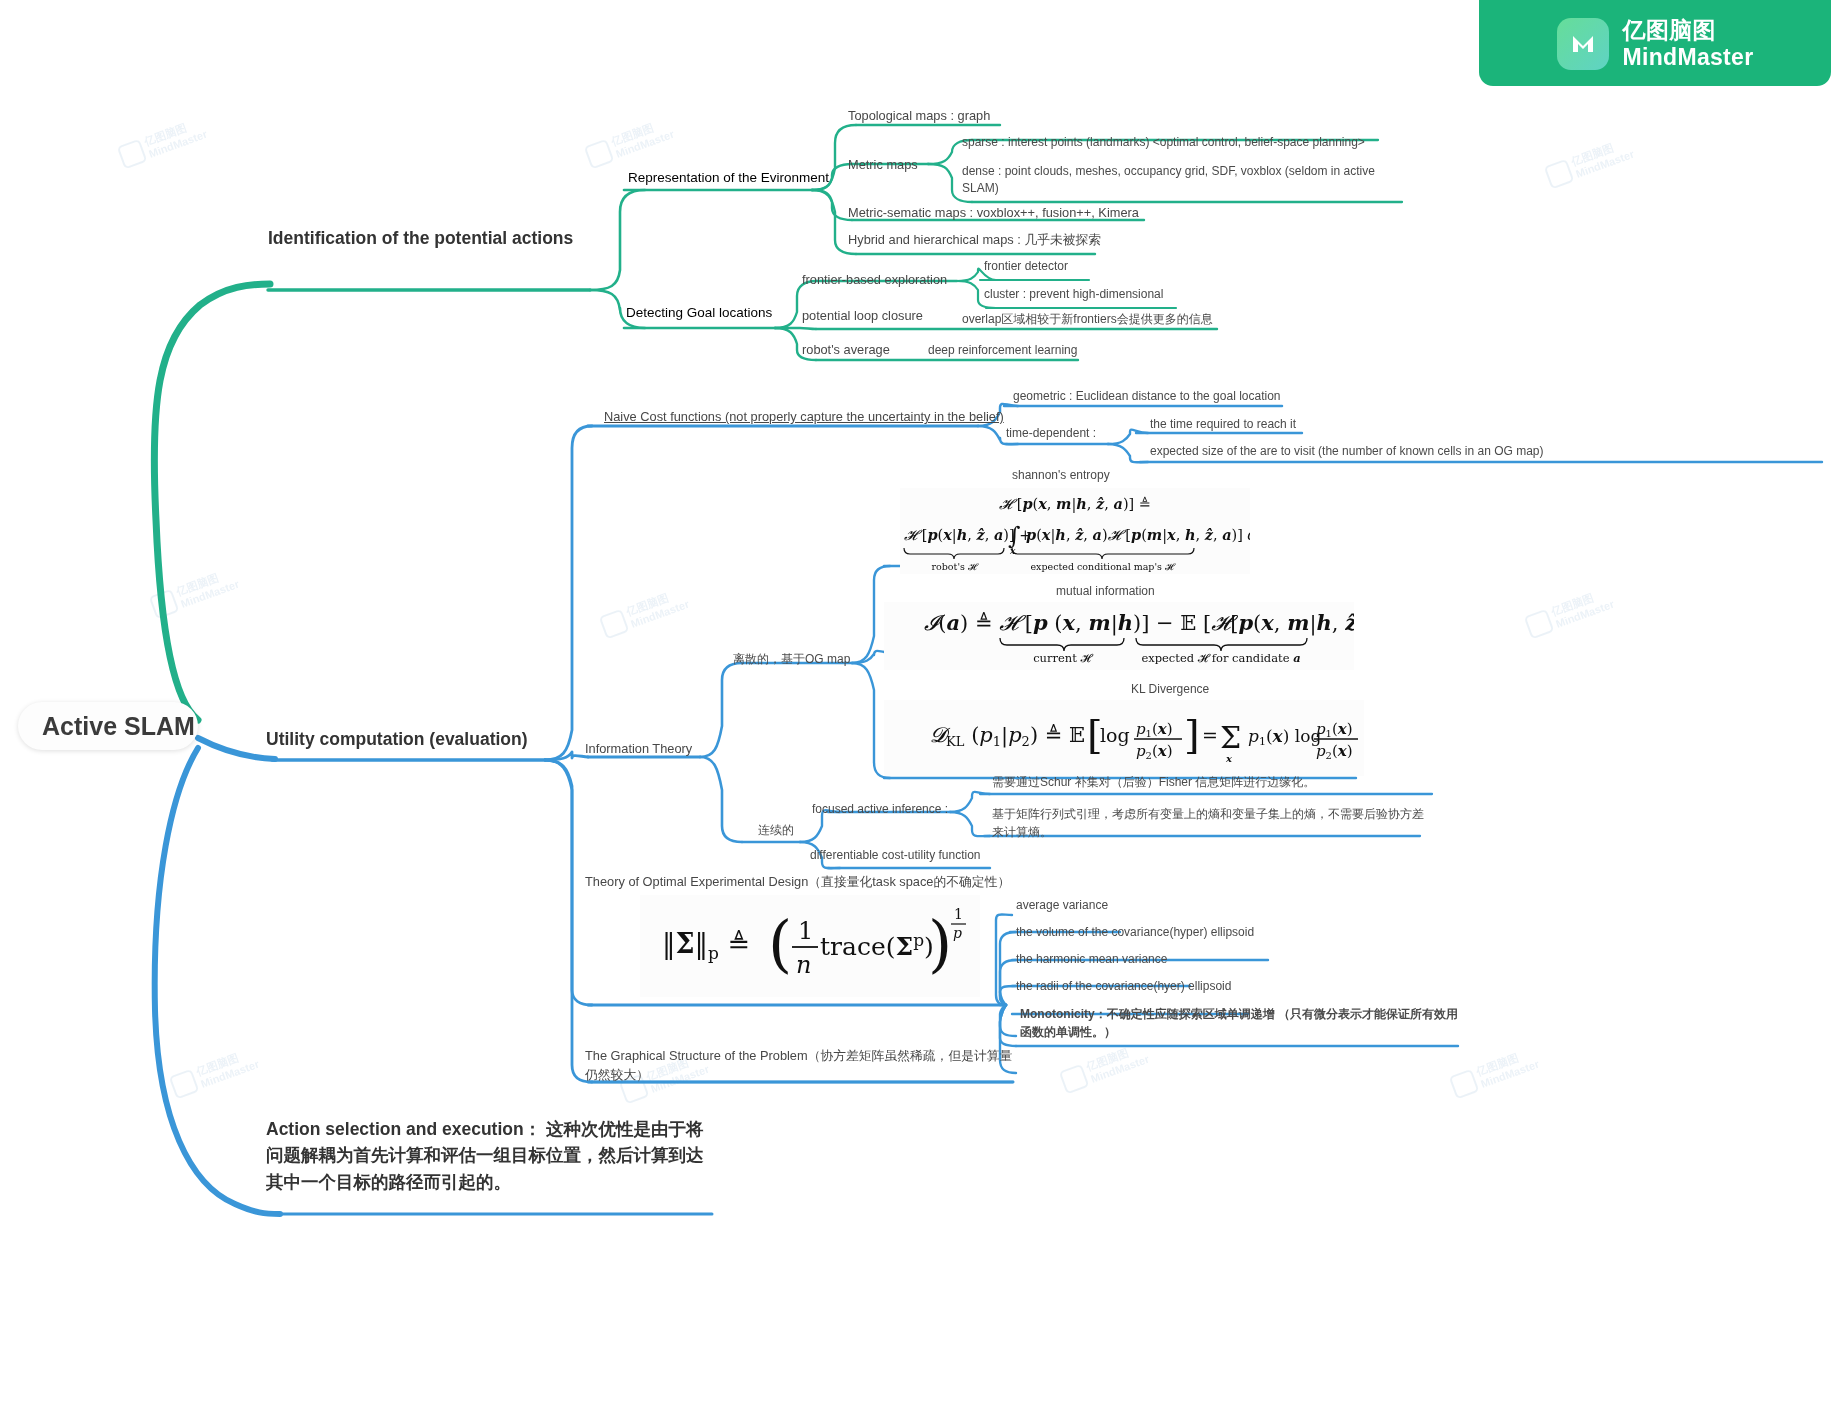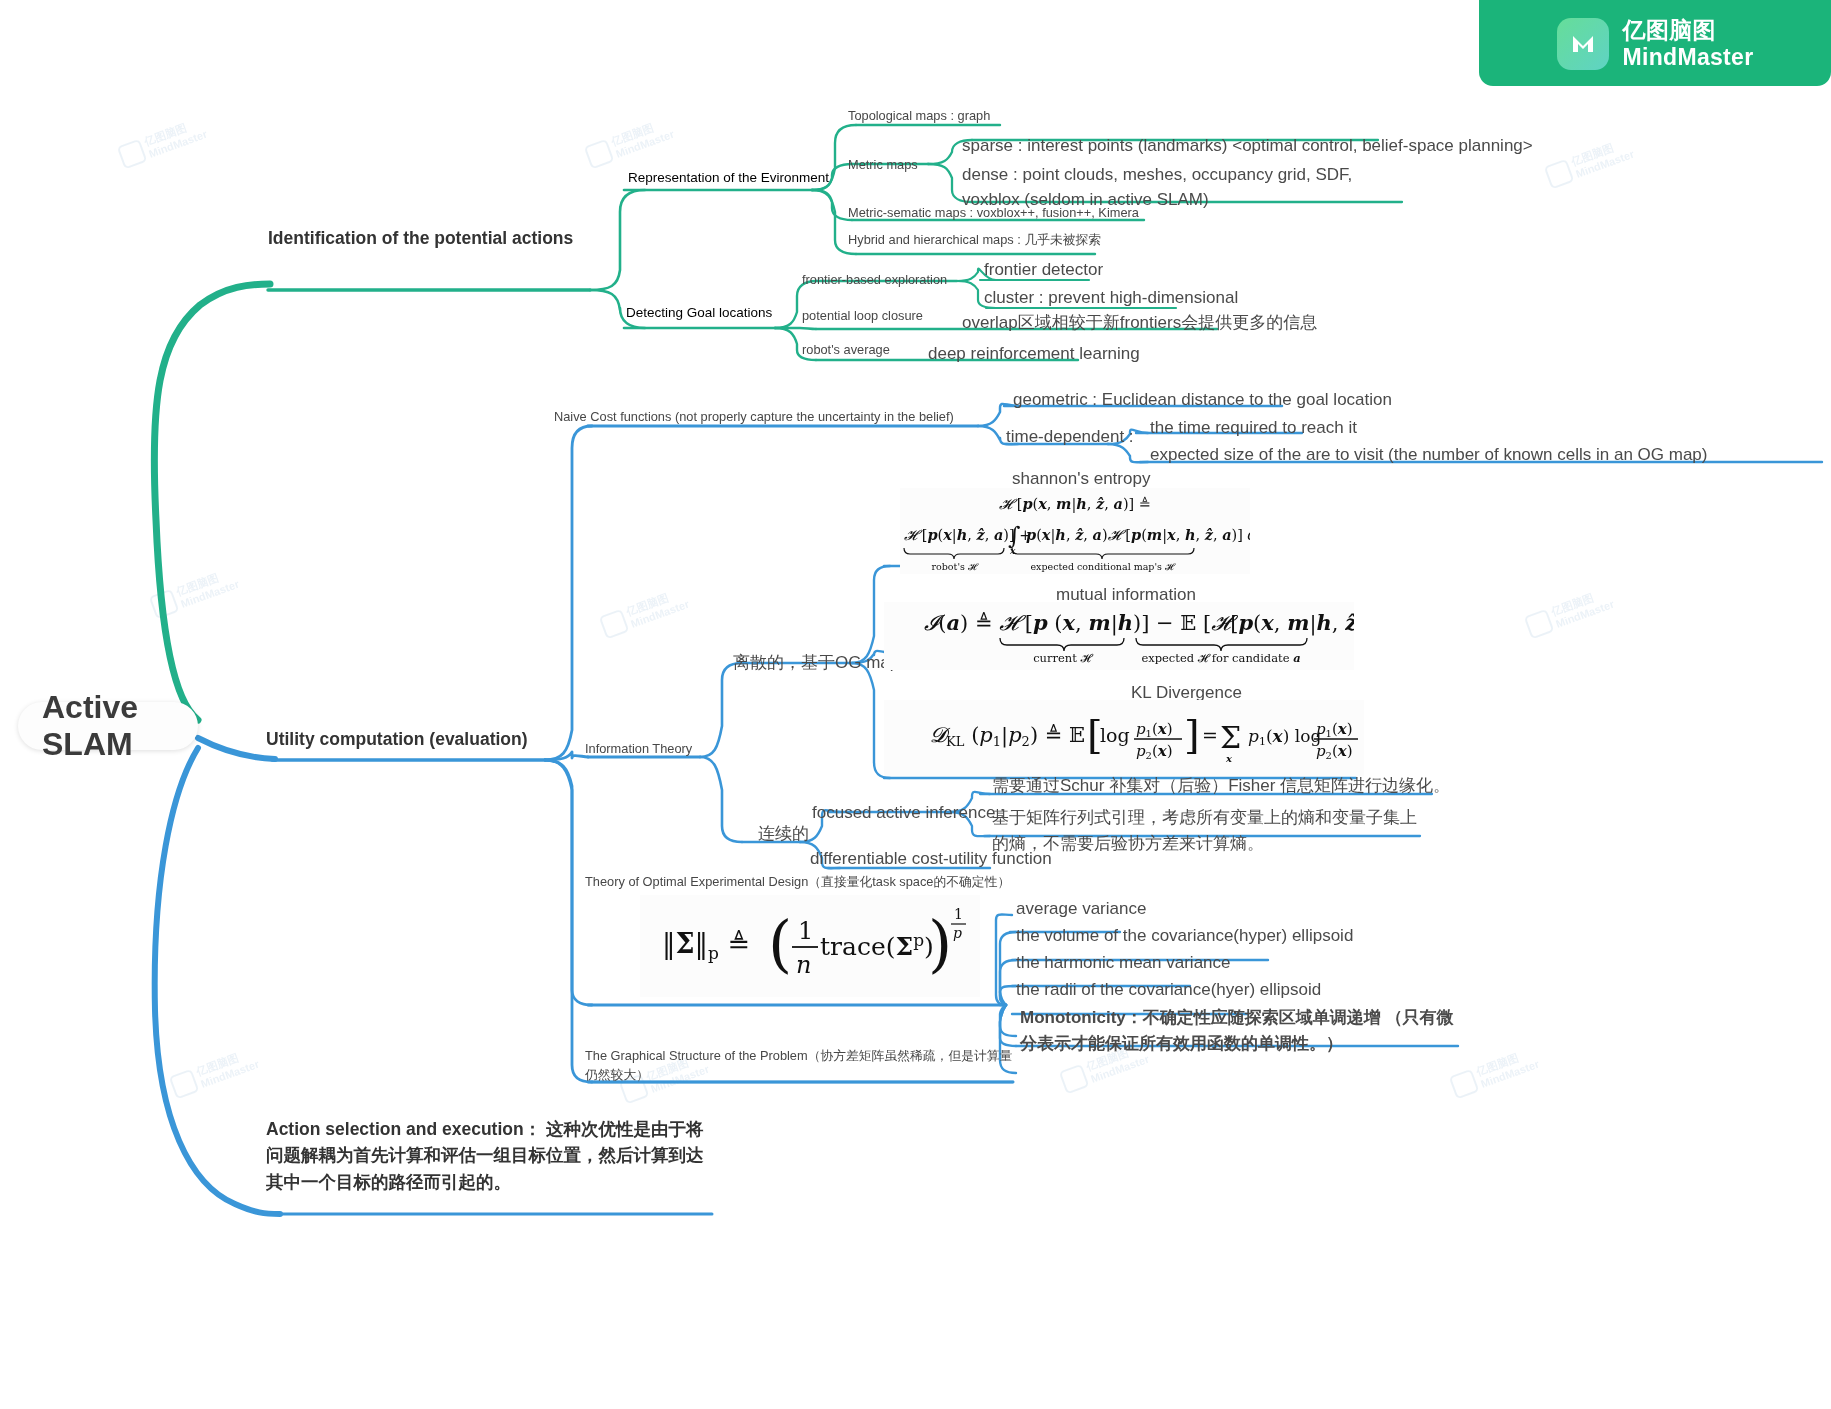--- a/index.html
+++ b/index.html
@@ -76,40 +76,40 @@
     top: 702px;
     width: 180px;
     height: 48px;
     background: #fdfdfd;
     border-radius: 24px;
     box-shadow: 0 1px 5px rgba(0,0,0,.13);
     display: flex;
     align-items: center;
     padding-left: 24px;
     box-sizing: border-box;
-    font-size: 32px;
+    font-size: 25px;
     font-weight: bold;
     color: #3b3b3b;
   }
 
   .lvl1 {
     font-size: 17.5px;
     font-weight: bold;
     color: #333;
   }
   .lvl2 {
     font-size: 13.5px;
     color: #000000;
   }
   .lvl3 {
     font-size: 12.8px;
     color: #474747;
   }
   .lvl4 {
-    font-size: 17px;
+    font-size: 12px;
     color: #4a4a4a;
   }
   .fbold { font-weight: bold; }
 
   
   .formula {
     position: absolute;
     background: #fcfcfc;
     color: #111;
     font-family: "DejaVu Serif", "Liberation Serif", serif;
@@ -305,21 +305,21 @@
   <div class="node lvl4" style="left:984px; top:287px;">cluster : prevent high-dimensional</div>
 
   <div class="node lvl3" style="left:802px; top:308px;">potential loop closure</div>
 
   <div class="node lvl4" style="left:962px; top:312px;">overlap区域相较于新frontiers会提供更多的信息</div>
 
   <div class="node lvl3" style="left:802px; top:342px;">robot's average</div>
 
   <div class="node lvl4" style="left:928px; top:343px;">deep reinforcement learning</div>
 
-  <div class="node lvl3" style="left:554px; top:409px;">Naive Cost functions (not properly capture the uncertainty in the belief)</div>
+  <div class="node lvl3" style="left:604px; top:409px;text-decoration:underline;">Naive Cost functions (not properly capture the uncertainty in the belief)</div>
 
   <div class="node lvl4" style="left:1013px; top:389px;">geometric : Euclidean distance to the goal location</div>
 
   <div class="node lvl4" style="left:1006px; top:426px;">time-dependent :</div>
 
   <div class="node lvl4" style="left:1150px; top:417px;">the time required to reach it</div>
 
   <div class="node lvl4" style="left:1150px; top:444px;">expected size of the are to visit (the number of known cells in an OG map)</div>
 
   <div class="node lvl3" style="left:585px; top:741px;text-align:right;">Information Theory</div>

